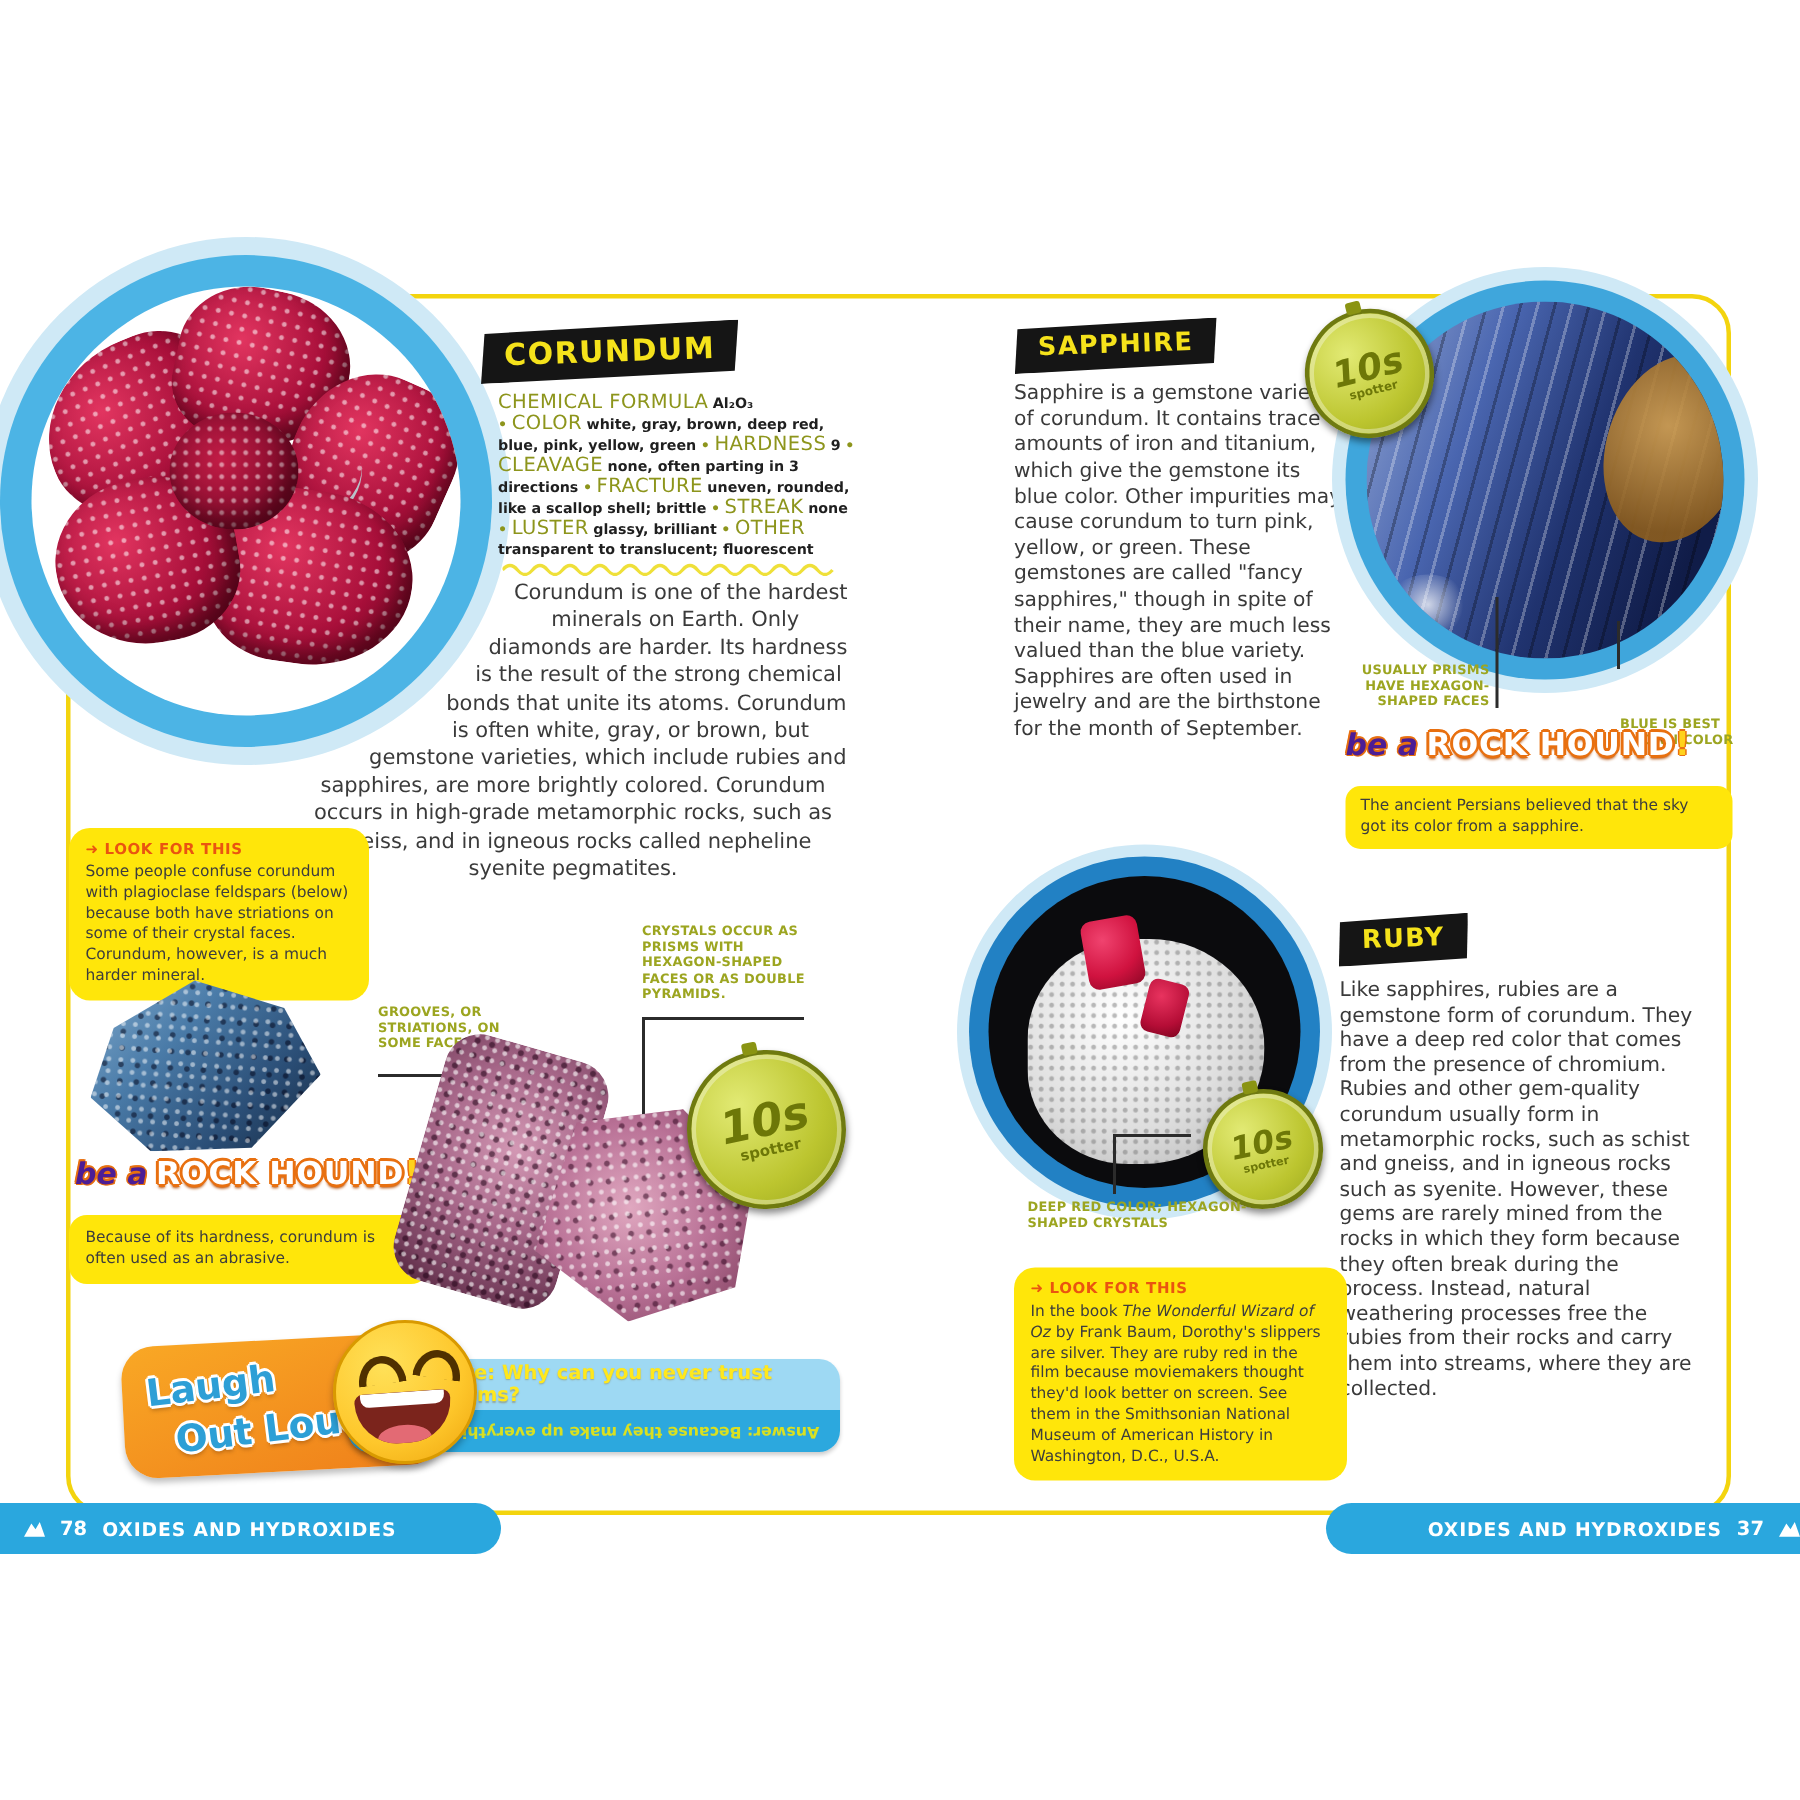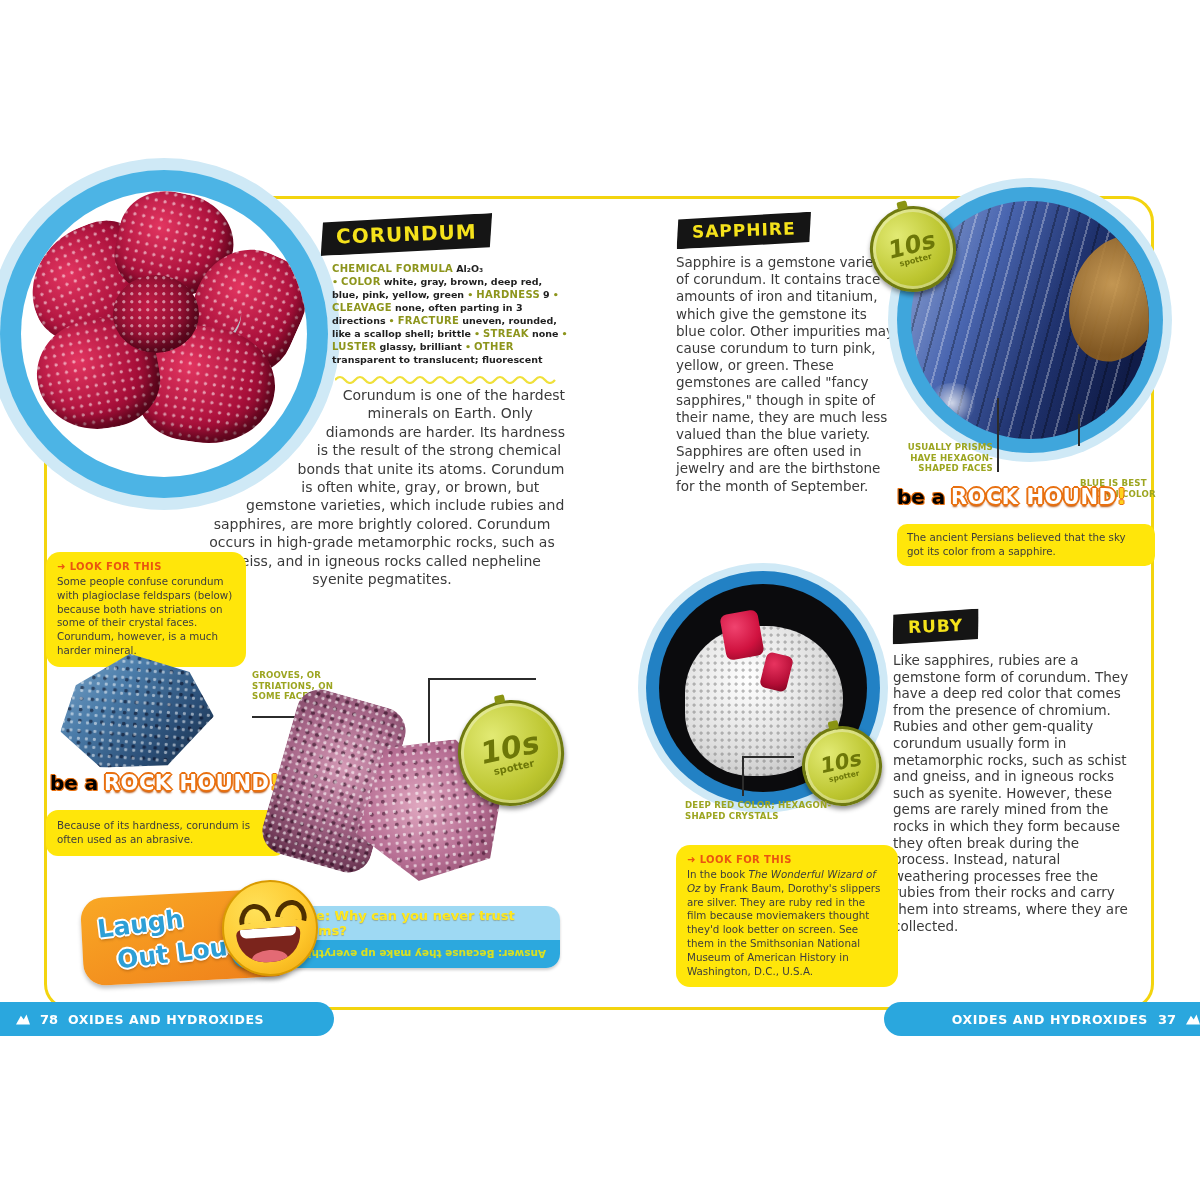--- a/index.html
+++ b/index.html
@@ -40,36 +40,36 @@
      radial-gradient(circle at 45% 45%, #e0a8c0, #b87095 50%, #8a4868 85%);
      background-size:8px 8px,12px 12px,100% 100%;}
 
   
   .banner{background:#151515;color:#f5e21b;font-weight:bold;letter-spacing:1px;
      padding:6px 16px 7px;transform:rotate(-2deg);
      clip-path:polygon(2% 10%,100% 0,98% 92%,0 100%);}
 
   
   .specs{width:238px;font-size:9.5px;line-height:13px;color:#222;}
-  .sl{color:#8d951c;font-size:10px;font-weight:bold;letter-spacing:.3px;text-align:center;}
+  .sl{color:#8d951c;font-size:13px;font-weight:normal;letter-spacing:.3px;text-align:center;}
   .sv{font-weight:bold;color:#1f1f1f;text-align:right;}
   .bul{color:#8d951c;font-weight:bold;}
 
   .bodytxt{color:#3a3a3a;}
   .wrapfloat{float:left;width:168px;height:124px;shape-outside:circle(192px at -38px -62px);}
 
   
   .ybox{background:#ffe60a;border-radius:14px;padding:9px 11px;}
   .looktitle{color:#ea5410;font-size:10px;font-weight:bold;letter-spacing:.4px;}
   .lookbody{font-size:10.3px;line-height:13.8px;font-weight:normal;color:#3d3d3d;margin-top:3px;}
 
   
   .rh{white-space:nowrap;font-weight:bold;}
-  .rh .bea{color:#000000;font-size:20px;
-     text-shadow:-1px 0 #e87010,1px 0 #e87010,0 -1px #e87010,0 1px #e87010,1px 1px #e87010,-1px -1px #e87010;}
+  .rh .bea{color:#4c1d95;font-size:20px;
+     text-shadow:-1px 0 #e87010,1px 0 #e87010,0 -1px #e87010,0 1px #e87010,1px 1px #e87010,-1px -1px #e87010;font-style:italic;}
   .rh .main{color:#fff;font-size:21px;letter-spacing:.5px;
      text-shadow:-2px 0 #e87010,2px 0 #e87010,0 -2px #e87010,0 2px #e87010,-1px -1px #e87010,1px 1px #e87010,-1px 1px #e87010,1px -1px #e87010,0 3px 2px #b44d05;}
   .rh .bang{color:#ffd21c;font-size:22px;
      text-shadow:-1px 0 #e87010,1px 0 #e87010,0 -1px #e87010,0 1px #e87010;}
 
   
   .callout{color:#9ca520;font-size:8.6px;line-height:10.5px;font-weight:bold;letter-spacing:.2px;}
 
   
   .spotter{border-radius:50%;border:3px solid #6f7a10;
@@ -192,20 +192,21 @@
     <span class="bea">be a</span>
     <span class="main">ROCK HOUND</span><span class="bang">!</span>
   </div>
   <div class="abs ybox" style="left:46px;top:810px;width:218px;border-radius:12px;">
     <div class="lookbody" style="margin-top:0;">Because of its hardness, corundum is often used as an abrasive.</div>
   </div>
 
   <div class="abs callout" style="left:252px;top:670px;width:92px;">GROOVES, OR STRIATIONS, ON SOME FACES</div>
   <div class="abs hline" style="left:252px;top:716px;width:72px;"></div>
 
+  <div class="abs callout" style="left:428px;top:616px;width:110px;">CRYSTALS OCCUR AS PRISMS WITH HEXAGON-SHAPED FACES OR AS DOUBLE PYRAMIDS.</div>
   <div class="abs hline" style="left:428px;top:678px;width:108px;"></div>
   <div class="abs vline" style="left:428px;top:678px;height:84px;"></div>
 
   <div class="abs crystal" style="left:278px;top:696px;width:112px;height:170px;border-radius:24px;transform:rotate(16deg);"></div>
   <div class="abs crystal2" style="left:352px;top:742px;width:152px;height:138px;transform:rotate(-5deg);clip-path:polygon(25% 2%,72% 0,100% 38%,88% 88%,40% 100%,2% 62%);"></div>
 
   <div class="abs spotter sp100" style="left:458px;top:700px;width:100px;height:100px;transform:rotate(-12deg);">
     <span class="big">10s</span>
     <span class="small">spotter</span>
   </div>

